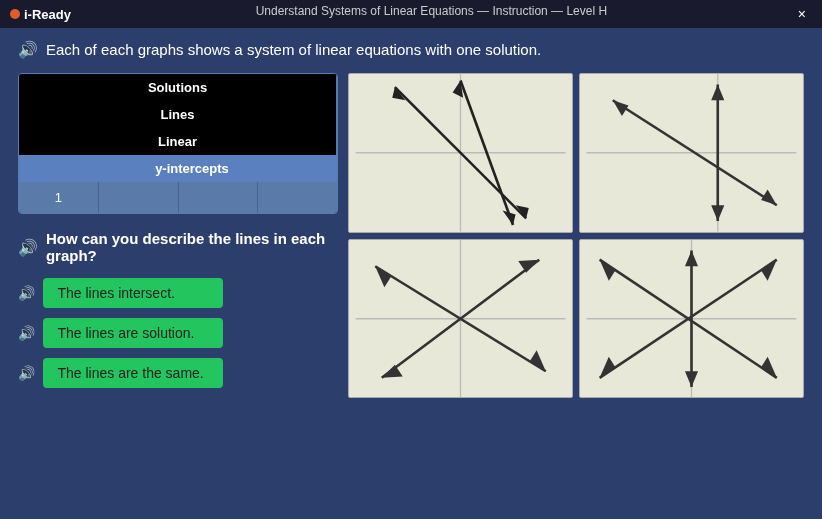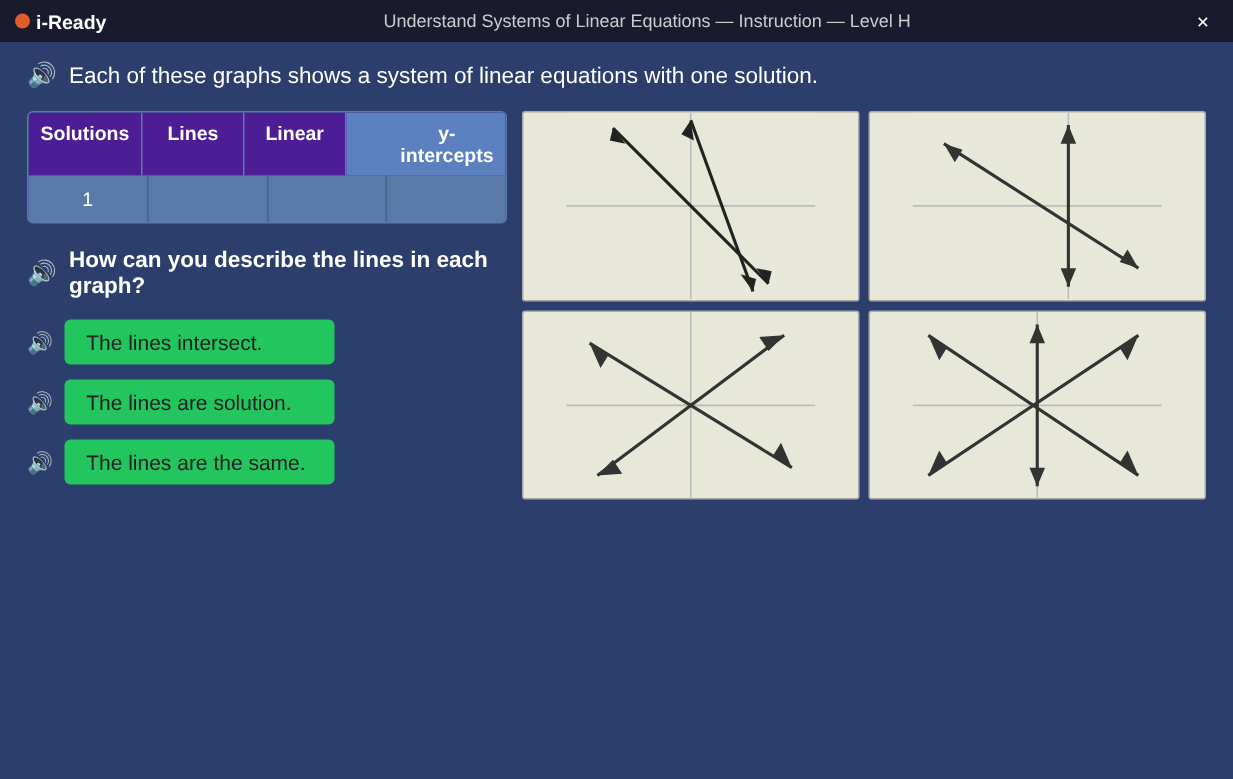--- a/index.html
+++ b/index.html
@@ -10,21 +10,20 @@
       font-family: Arial, sans-serif;
       overflow: hidden;
       position: relative;
     }
 
     
     .top-bar {
       width: 100%;
       background: #1a1a2e;
       display: flex;
-      align-items: center;
       justify-content: space-between;
       padding: 4px 10px;
     }
     .logo-area {
       display: flex;
       align-items: center;
       gap: 4px;
     }
     .logo-dot {
       width: 10px;
@@ -87,21 +86,22 @@
     
     .table-container {
       background: #3a5080;
       border: 1px solid #5a7ab0;
       border-radius: 4px;
       overflow: hidden;
       margin-bottom: 16px;
     }
     .table-header-row {
       display: flex;
-      background: #4c1d95;
+      background: #000000;
+      flex-direction: column;
     }
     .table-header-cell {
       flex: 1;
       color: white;
       font-size: 13px;
       font-weight: bold;
       padding: 6px 8px;
       text-align: center;
       border-right: 1px solid #5a7ab0;
     }
@@ -189,21 +189,21 @@
     <span class="logo-text">i-Ready</span>
   </div>
   <div class="header-title">Understand Systems of Linear Equations — Instruction — Level H</div>
   <div class="close-btn">×</div>
 </div>
 
 <div class="main-content">
 
   <div class="intro-sentence">
     <span class="speaker-icon">🔊</span>
-    <span>Each of these graphs shows a system of linear equations with one solution.</span>
+    <span>Each of each graphs shows a system of linear equations with one solution.</span>
   </div>
 
   <div class="content-row">
 
     <div class="left-panel">
 
       <div class="table-container">
         <div class="table-header-row">
           <div class="table-header-cell">Solutions</div>
           <div class="table-header-cell">Lines</div>

